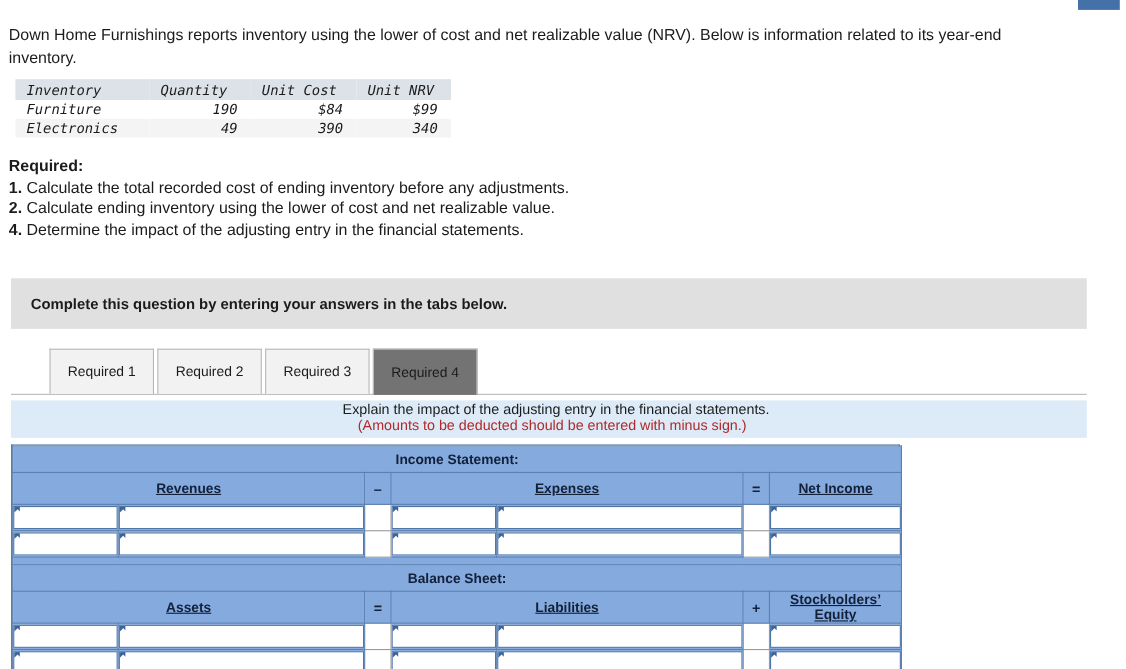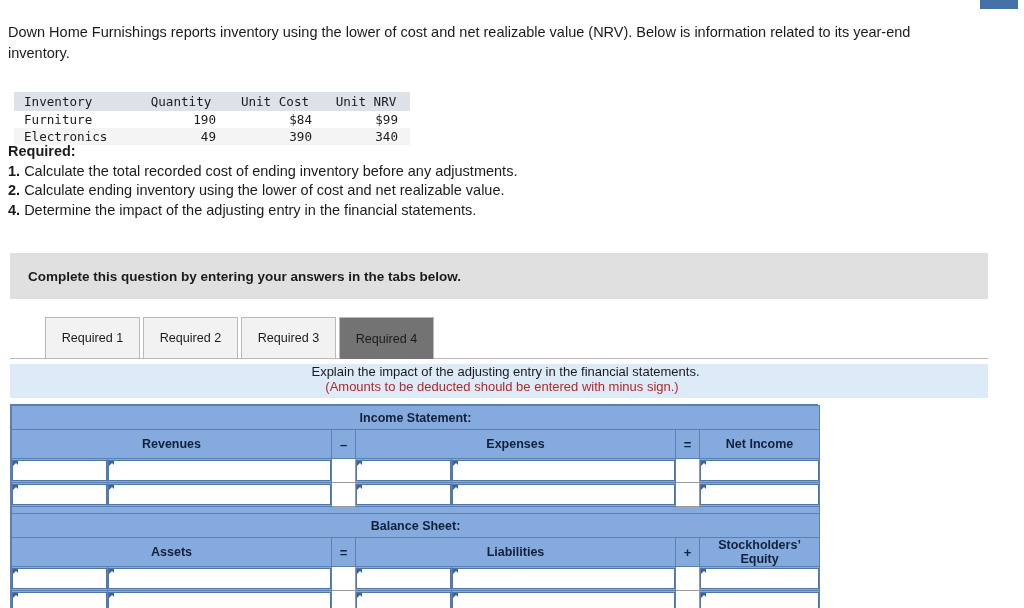--- a/index.html
+++ b/index.html
@@ -32,34 +32,35 @@
     width: 930px;
     font-size: 14.5px;
     line-height: 21px;
     color: #1b1b1b;
   }
 
   
   .inv-table {
     position: absolute;
     left: 14px;
-    top: 92px;
+    top: 72px;
     border-collapse: collapse;
     font-family: "DejaVu Sans Mono", "Liberation Mono", monospace;
     font-size: 12.6px;
     color: #1b1b1b;
+    font-style: italic;
   }
   .inv-table th {
     background: #dde2e9;
     font-weight: normal;
     text-align: left;
     padding: 2px 8px 2px 10px;
     white-space: pre;
   }
-  .inv-table th.num { text-align: center; padding-right: 12px; }
+  .inv-table th.num { text-align: left; padding-right: 12px; }
   .inv-table td {
     padding: 1px 8px 1px 10px;
     white-space: pre;
     background: #ffffff;
     margin-top: 40px;
   }
   .inv-table td.num { text-align: right; padding-right: 12px; }
   .inv-table tr.alt td { background: #f4f4f4; }
   .c-inv  { min-width: 122px; }
   .c-qty  { min-width: 92px; }
@@ -175,20 +176,21 @@
   }
   .col-head {
     background: #85aade;
     color: #12203a;
     font-weight: bold;
     font-size: 12.5px;
     text-align: center;
     height: 29px;
     border: 1px solid #5b7fae;
     line-height: 14px;
+    text-decoration: underline;
   }
   .op-head {
     background: #85aade;
     color: #12203a;
     font-weight: bold;
     font-size: 13px;
     text-align: center;
     border: 1px solid #5b7fae;
   }
 

